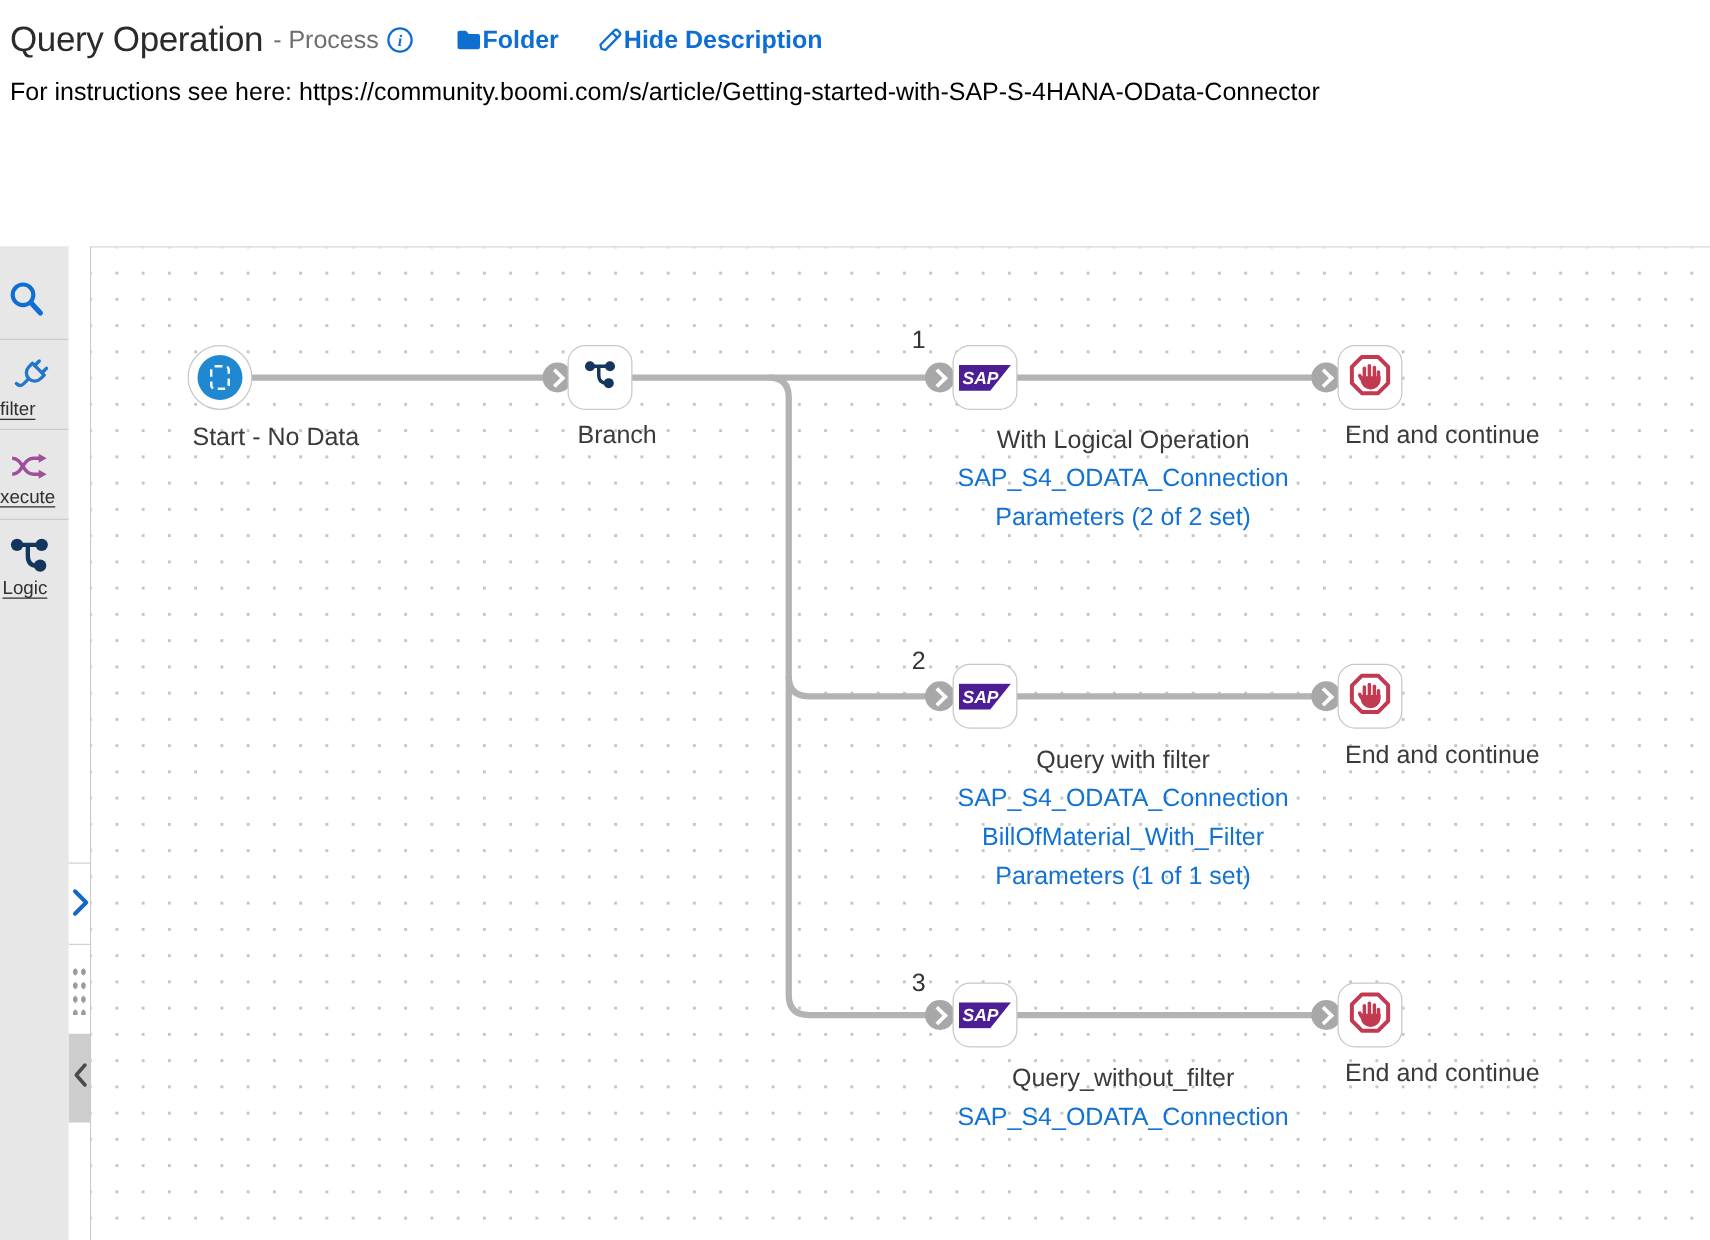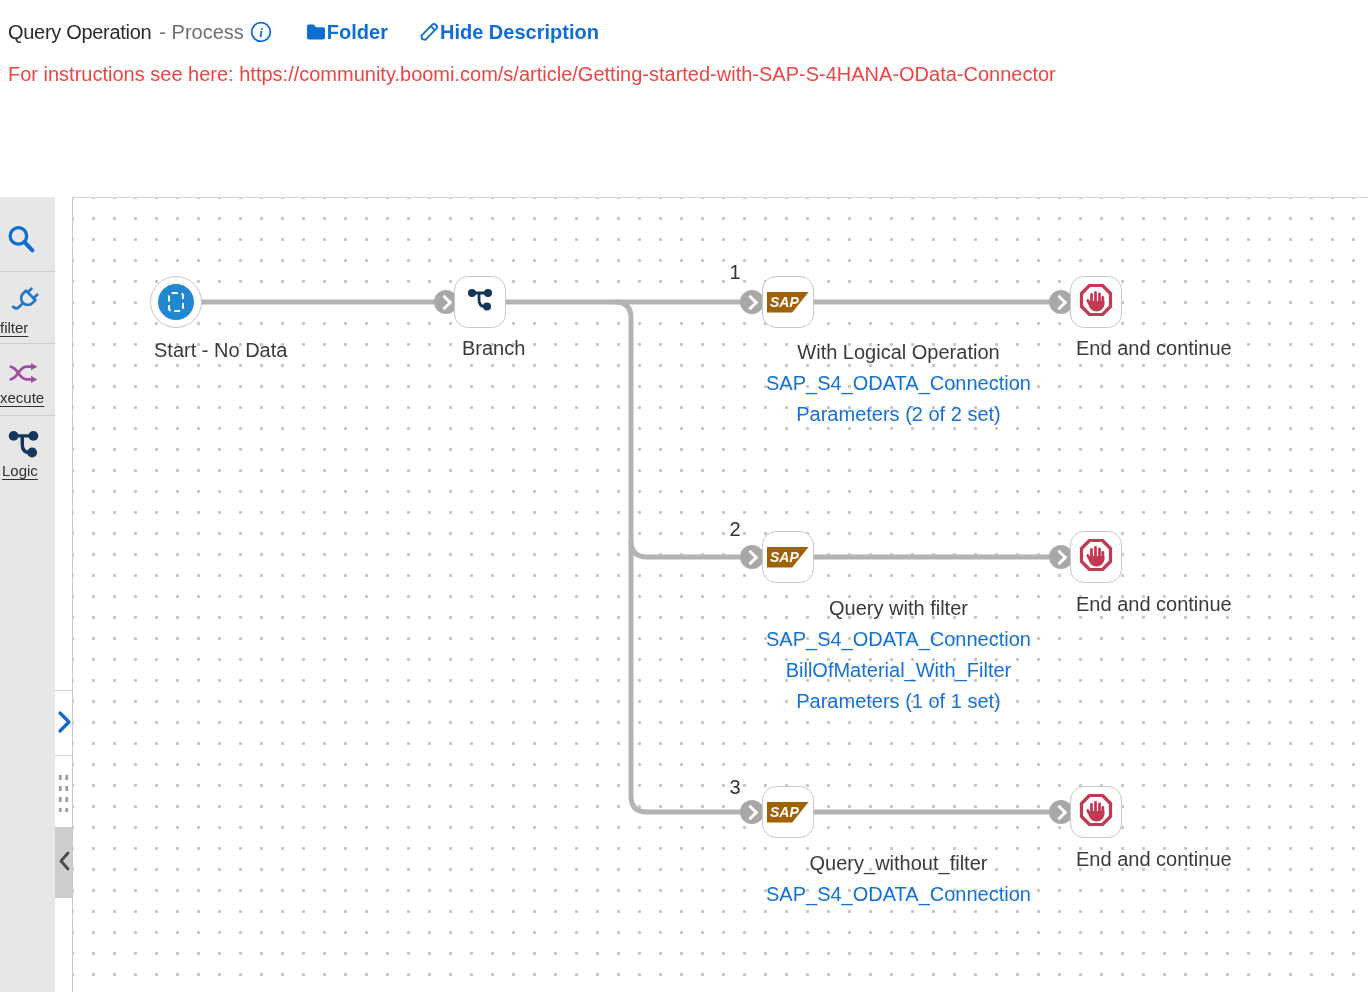--- a/index.html
+++ b/index.html
@@ -1,29 +1,29 @@
 <!DOCTYPE html>
 <html><head>
 <meta charset="utf-8">
 <style>
   * { margin:0; padding:0; box-sizing:border-box; }
   body { font-family:"Liberation Sans", sans-serif; background:#fff; }
   .page { position:relative; width:1368px; height:992px; background:#fff; overflow:hidden; }
 
   
   .hdr { position:absolute; left:8px; top:14px; display:flex; align-items:center; height:36px; }
-  .hdr-title { font-size:20px; font-weight:500; color:#2b2b2b; letter-spacing:-0.3px; white-space:nowrap; }
+  .hdr-title { font-size:28px; font-weight:500; color:#2b2b2b; letter-spacing:-0.3px; white-space:nowrap; }
   .hdr-sub { font-size:20px; color:#6e6e6e; margin-left:8px; white-space:nowrap; }
   .hdr-ico { display:inline-flex; align-items:center; justify-content:center; }
   .info-ico { margin-left:6px; cursor:pointer; }
   .hdr-link { display:flex; align-items:center; cursor:pointer; }
   .hdr-link .lbl { color:#0e6ed2; font-size:20px; font-weight:bold; white-space:nowrap; }
   .lnk-folder { margin-left:33px; }
   .lnk-desc { margin-left:30px;align-items:center; }
-  .descr { position:absolute; left:8px; top:63px; font-size:20px; color:#ef4444; white-space:nowrap; }
+  .descr { position:absolute; left:8px; top:63px; font-size:20px; color:#000000; white-space:nowrap; }
 
   
   .menubar { position:absolute; left:7px; top:164px; display:flex; gap:31px; }
   .menu-item { font-size:21px; font-weight:600; color:#262626; text-decoration:underline;
                text-decoration-thickness:2px; text-underline-offset:6px; cursor:pointer; white-space:nowrap; }
   .menu-item.focused { outline:1px dotted #5a92d6; outline-offset:12px; }
 
   
   .sidebar { position:absolute; left:0; top:197px; width:55px; height:795px; background:#e7e7e7; }
   .side-div { position:absolute; left:0; width:55px; height:1px; background:#cbcbcb; }
@@ -51,21 +51,21 @@
   .port::after { content:""; position:absolute; left:4.5px; top:7px; width:8px; height:8px;
                  border-top:3px solid #fff; border-right:3px solid #fff; transform:rotate(45deg); }
 
   .node { position:absolute; width:52px; height:52px; background:#fff; border:1px solid #c8c8c8;
           display:flex; align-items:center; justify-content:center; cursor:pointer; }
   .node.round { border-radius:50%; }
   .node.square { border-radius:14px; }
   .start-badge { width:36px; height:36px; border-radius:50%; background:#2088d0;
                  display:flex; align-items:center; justify-content:center; }
   .doc-icon { width:16px; height:20px; border:2px dashed rgba(255,255,255,.95); border-radius:4px; }
-  .sap-logo { width:42px; height:21px; background:#a16207; clip-path:polygon(0 0,100% 0,60% 100%,0 100%);
+  .sap-logo { width:42px; height:21px; background:#4c1d95; clip-path:polygon(0 0,100% 0,60% 100%,0 100%);
               color:#fff; font-weight:bold; font-style:italic; font-size:14px; line-height:21px; padding-left:3px; }
 
   .node-label { position:absolute; font-size:20px; color:#3a3a3a; white-space:nowrap; }
   .branch-num { position:absolute; font-size:20px; color:#333; width:20px; text-align:center; }
   .node-text { position:absolute; white-space:nowrap;text-align:center; }
   .node-text .node-name { font-size:20px; color:#3a3a3a; line-height:31px; }
   .node-text .node-link { font-size:20px; color:#1272d3; line-height:31px; cursor:pointer; }
 </style>
 </head>
 <body>

